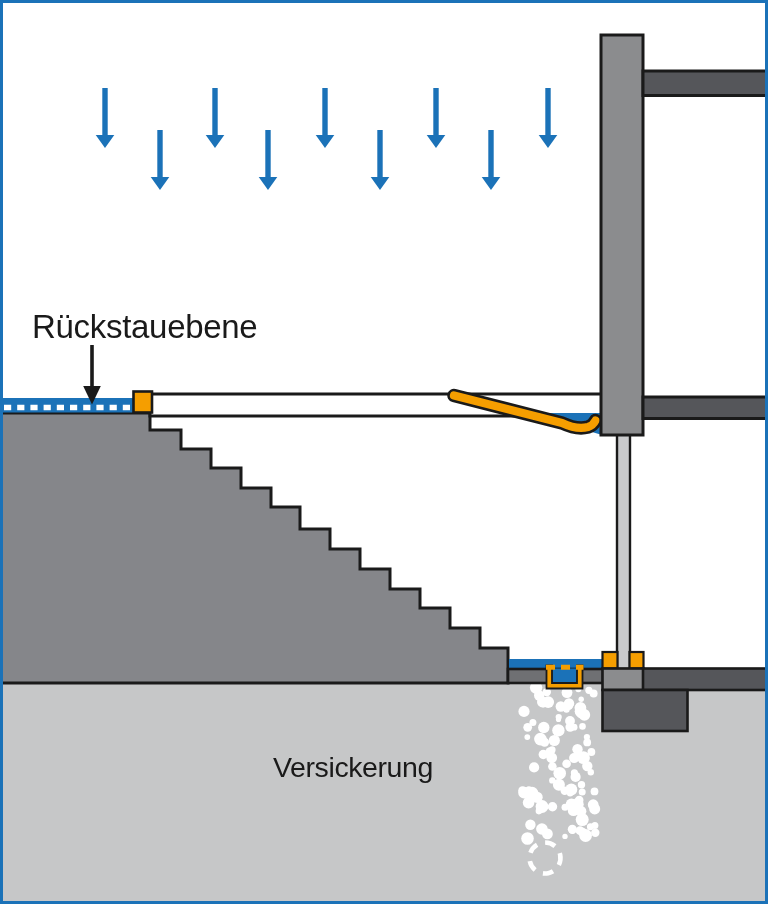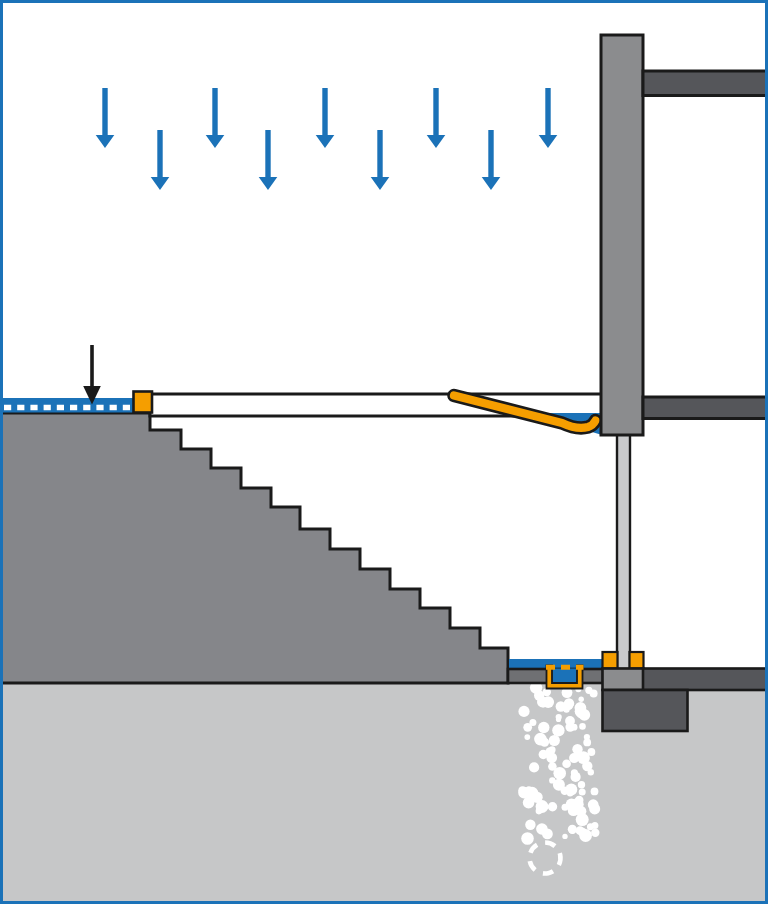--- a/index.html
+++ b/index.html
@@ -222,18 +222,20 @@
           <polygon points="481.7,177 500.3,177 491,190" fill="var(--blue)"></polygon>
         </g>
       </g>
 
     <g>
       <line x1="92" y1="345" x2="92" y2="387" stroke="var(--outline)" stroke-width="3.6"></line>
       <polygon points="83.2,386 100.8,386 92,404.5" fill="var(--outline)"></polygon>
     </g>
   </svg>
 
+  <div id="label-backflow" class="label">Rückstauebene</div>
 
   <div id="label-infiltration" class="label">
+    <div>Versickerung</div>
   </div>
 
   <div id="frame"></div>
 </div>
 
 </body></html>

